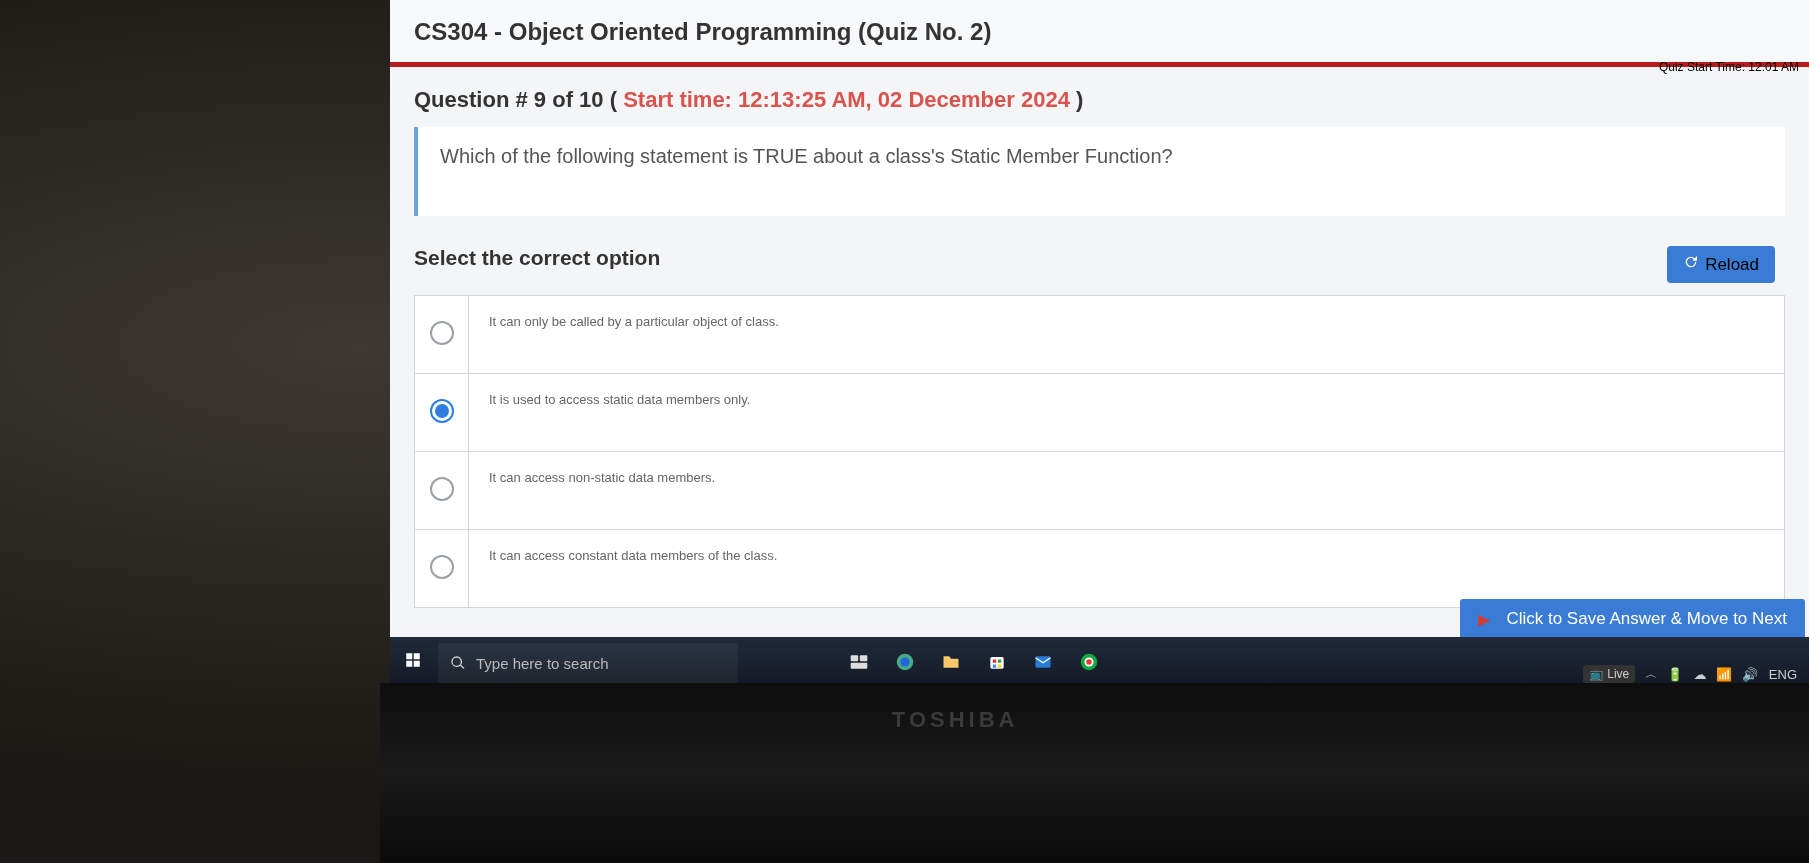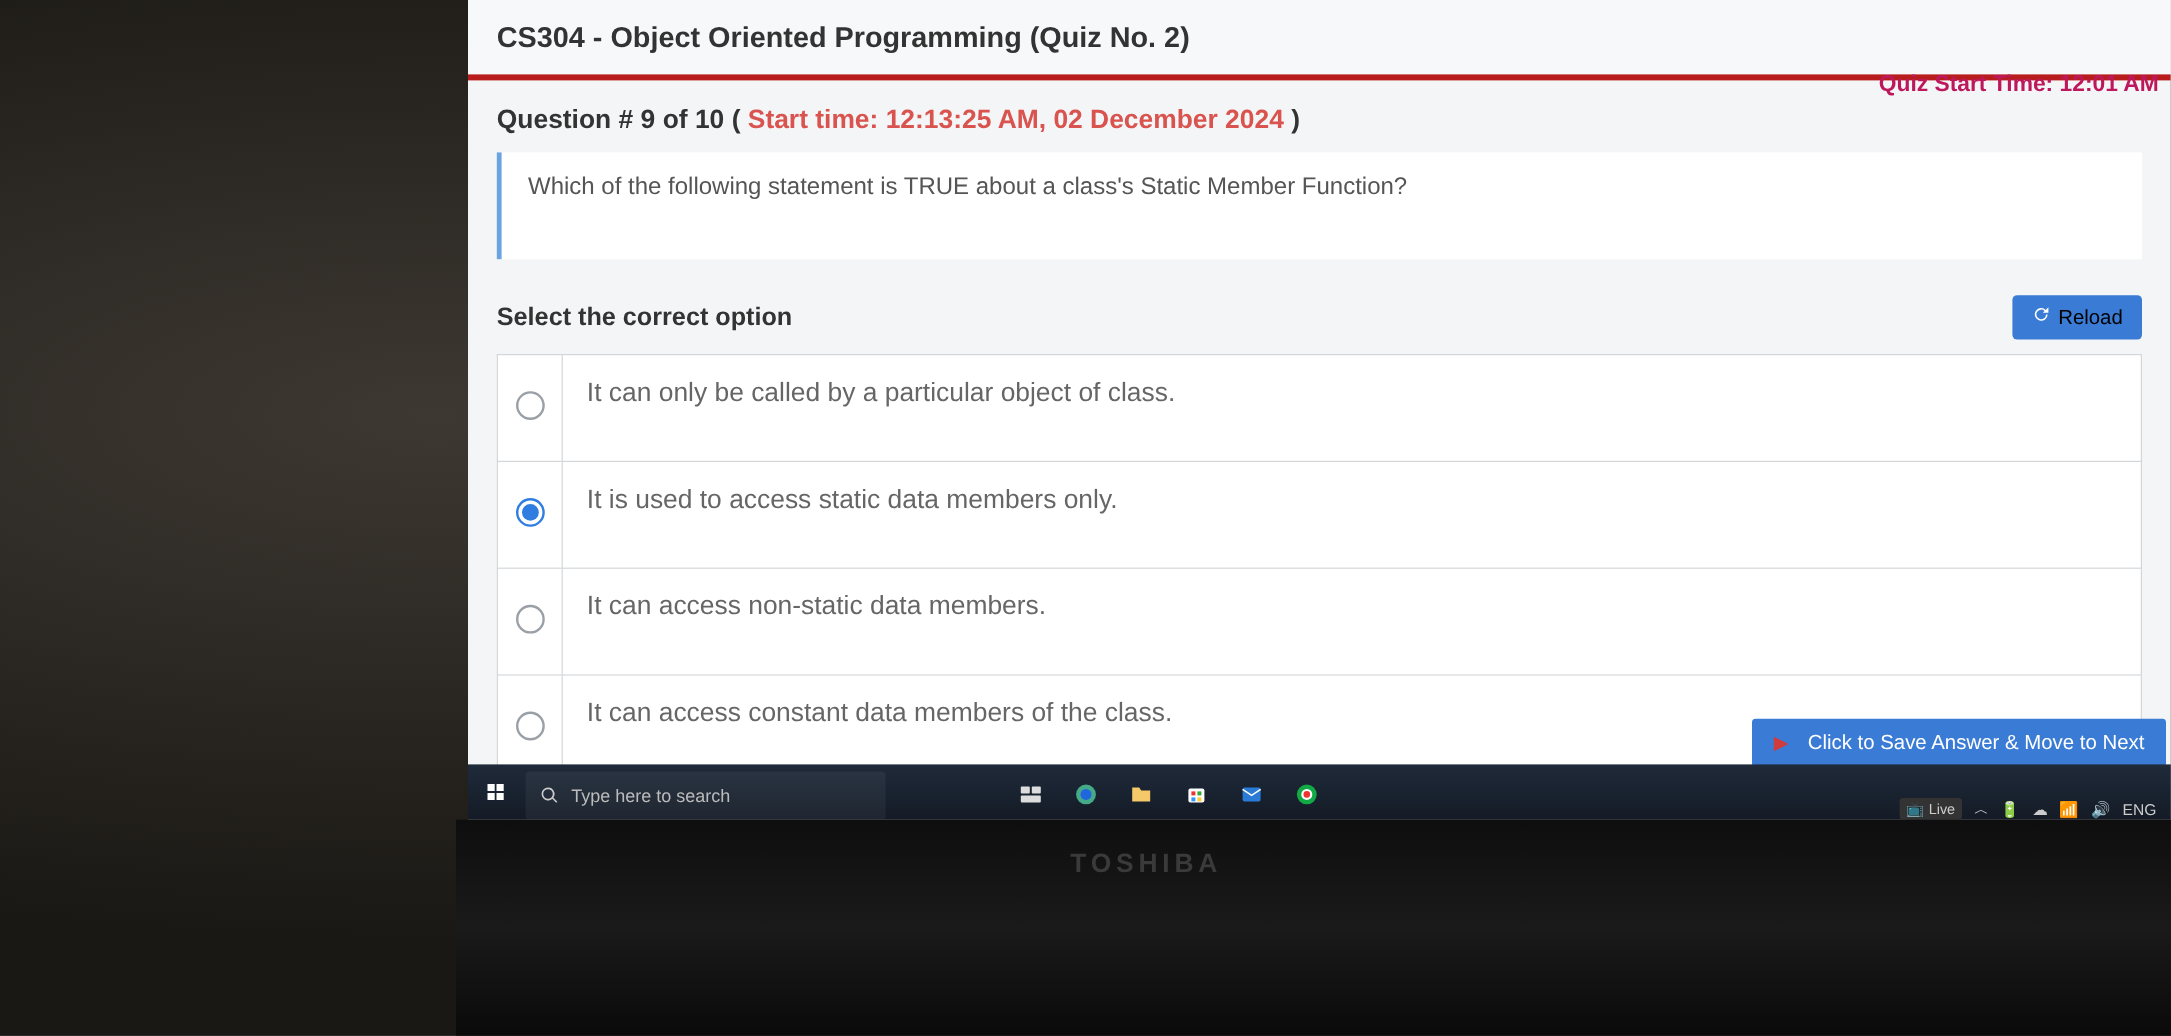--- a/index.html
+++ b/index.html
@@ -1,33 +1,33 @@
 <!DOCTYPE html>
 <html><head>
 <meta charset="utf-8">
 <style>
   * { box-sizing: border-box; margin: 0; padding: 0; }
   html, body { width: 1809px; height: 863px; font-family: "Segoe UI", Arial, sans-serif; background: #2a2a2a; overflow: hidden; }
   .photo-bg { position: absolute; inset: 0; background: radial-gradient(ellipse at 20% 40%, #3d3832 0%, #1a1814 60%); }
   .screen { position: absolute; left: 390px; top: 0; right: 0; bottom: 180px; background: #f4f5f6; overflow: hidden; }
   .header-bar { border-bottom: 5px solid #b91c1c; padding: 18px 24px 16px 24px; background: #f7f8f9; }
   .course-title { font-size: 24px; font-weight: 700; color: #333; }
-  .quiz-start { position: absolute; top: 60px; right: 10px; font-size: 19px; font-weight: 700; color: #be185d; }
+  .quiz-start { position: absolute; top: 60px; right: 10px; font-size: 12px; font-weight: 400; color: #000000; }
   .content { padding: 20px 24px 10px 24px; }
   .question-line { font-size: 22px; color: #333; font-weight: 700; margin-bottom: 14px; }
   .question-line .redtime { color: #d9534f; font-weight: 700; }
   .question-box { border-left: 4px solid #6aa3e0; background: #fff; padding: 18px 22px 48px 22px; font-size: 20px; color: #555; }
-  .select-row { display: flex; align-items: center; justify-content: space-between; margin: 30px 0 12px 0; }
+  .select-row { display: flex; align-items: flex-start; justify-content: space-between; margin: 30px 10px 12px 0; }
   .select-label { font-size: 21px; font-weight: 700; color: #333; }
   .reload-btn { background: #3a7bd5; color: #000000; border: none; border-radius: 4px; padding: 8px 16px; font-size: 17px; display: flex; align-items: center; gap: 6px; cursor: pointer; }
   .reload-btn svg { width: 16px; height: 16px; fill: #fff; }
   .options-table { width: 100%; border-collapse: collapse; background: #fff; }
   .options-table td { border: 1px solid #d4d7da; vertical-align: middle; }
   .opt-radio-cell { width: 54px; text-align: center; padding: 24px 0; }
-  .opt-text-cell { padding: 18px 20px 44px 20px; font-size: 22px; color: #666; }
+  .opt-text-cell { padding: 18px 20px 44px 20px; font-size: 13px; color: #666; }
   .radio { width: 24px; height: 24px; border: 2px solid #9aa0a6; border-radius: 50%; display: inline-block; position: relative; background: #fff; }
   .radio.selected { border-color: #2f7de1; }
   .radio.selected::after { content: ""; position: absolute; left: 3px; top: 3px; width: 14px; height: 14px; background: #2f7de1; border-radius: 50%; }
   .save-btn { background: #3a7bd5; color: #fff; border: none; font-size: 17px; padding: 10px 18px; border-radius: 3px; cursor: pointer; display: inline-flex; align-items: center; gap: 10px; }
   .save-btn-wrap { position: absolute; right: 4px; bottom: 224px; }
   
   .taskbar { position: absolute; left: 390px; right: 0; bottom: 180px; height: 46px; background: linear-gradient(180deg, #1f2a3a 0%, #141b26 100%); display: flex; align-items: flex-end; color: #ddd; font-size: 15px; }
   .tb-start { width: 46px; height: 46px; display: flex; align-items: center; justify-content: center; cursor: pointer; }
   .tb-start svg { width: 18px; height: 18px; fill: #fff; }
   .tb-search { display: flex; align-items: center; gap: 10px; background: rgba(255,255,255,0.05); height: 40px; padding: 0 14px 0 12px; border-radius: 3px; width: 300px; margin-left: 2px; }

